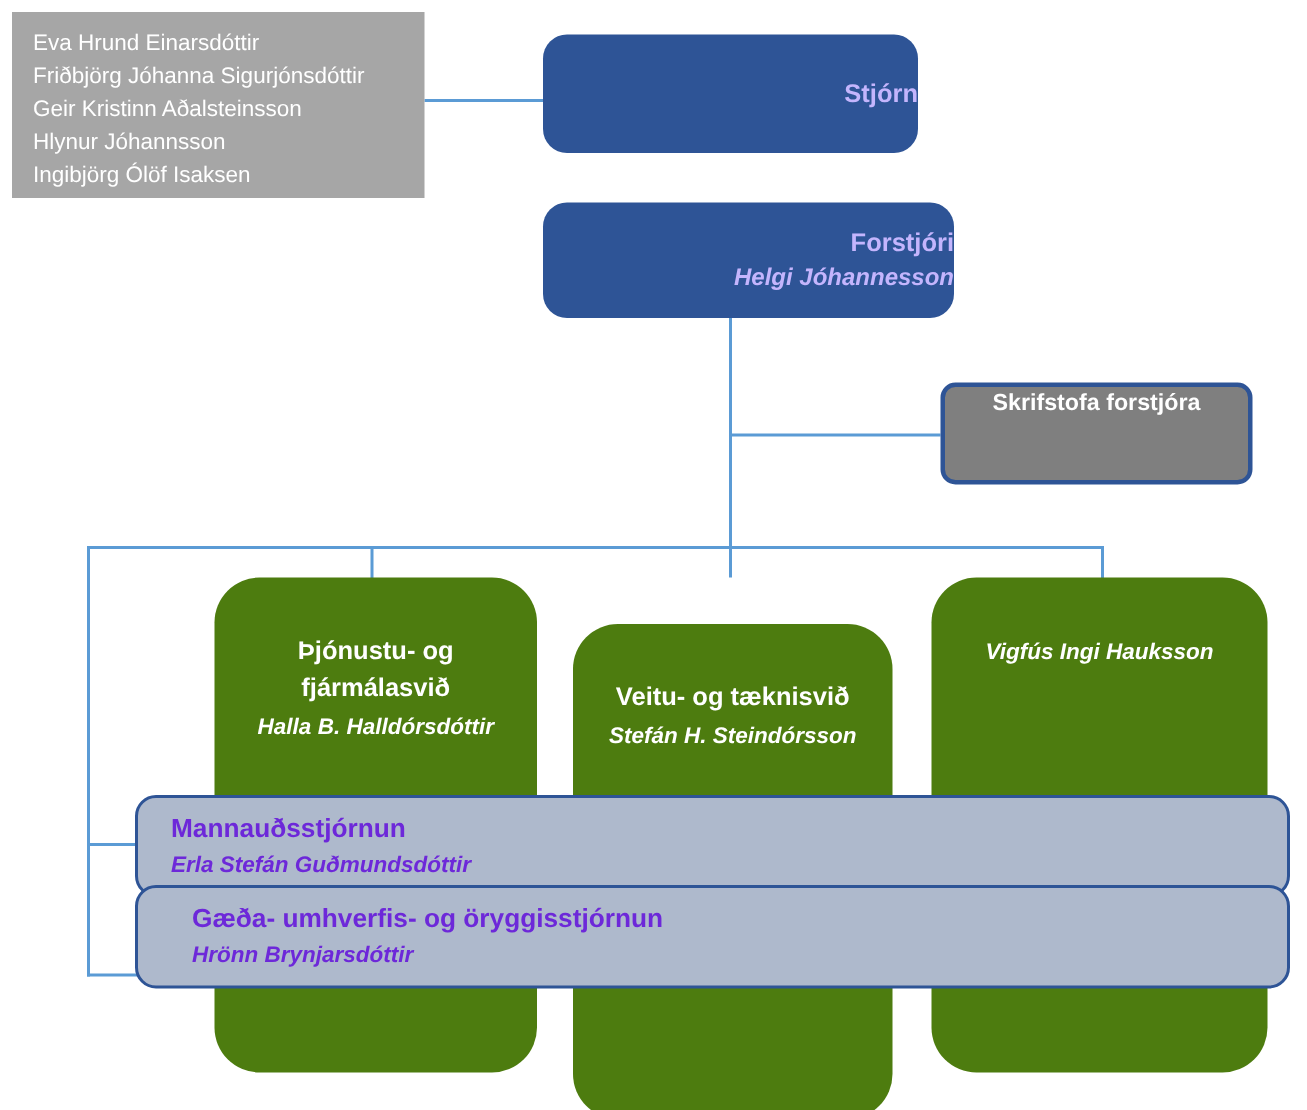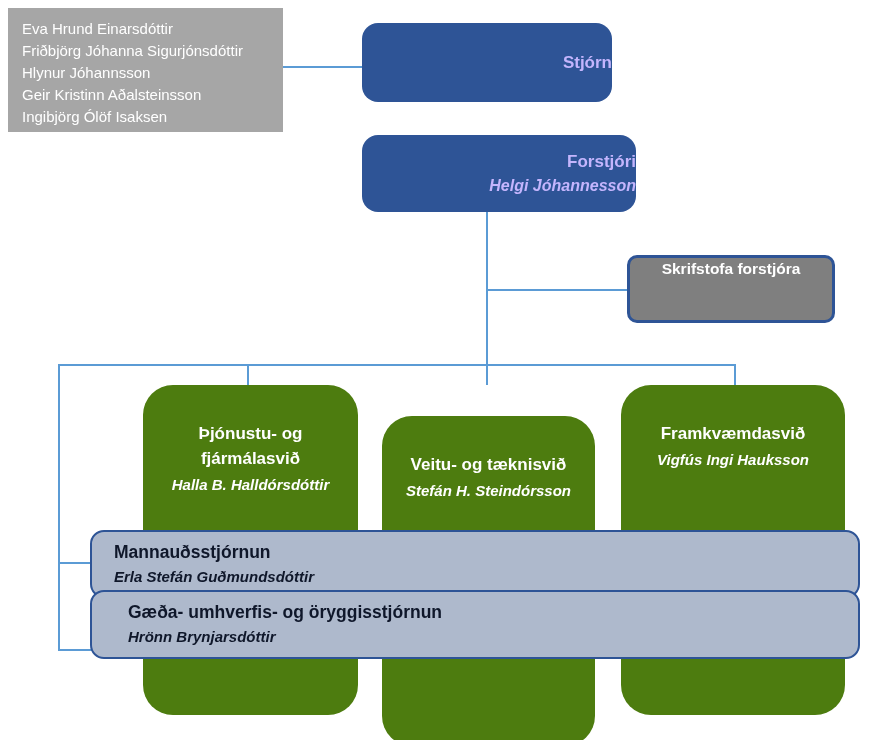--- a/index.html
+++ b/index.html
@@ -92,21 +92,21 @@
   .division .node-name  { font-size: 15px; line-height: 24px; margin-top: 2px; }
 
   .cross-bar {
     position: absolute;
     left: 90px;
     width: 770px;
     background: #AEB9CC;
     border: 2px solid #2E5496;
     border-radius: 14px;
     box-sizing: border-box;
-    color: #0f172a;
+    color: #6d28d9;
     padding: 8px 0 0 22px;
     z-index: 3;
   }
   .cross-bar-1 { top: 530px; height: 68px; }
   .cross-bar-2 { top: 590px; height: 69px; padding-left: 36px; }
   .cross-bar .bar-title { font-weight: bold; font-size: 17.5px; line-height: 25px; }
   .cross-bar .bar-name  { font-weight: bold; font-style: italic; font-size: 15px; line-height: 23px; }
 </style>
 </head>
 <body>
@@ -119,22 +119,22 @@
   <div class="line h" style="left:58px;  top:364px; width:678px;"></div>
   <div class="line v" style="left:58px;  top:364px; height:287px;"></div>
   <div class="line v" style="left:247px; top:364px; height:22px;"></div>
   <div class="line v" style="left:734px; top:364px; height:22px;"></div>
   <div class="line h" style="left:58px;  top:562px; width:34px;"></div>
   <div class="line h" style="left:58px;  top:649px; width:34px;"></div>
 
   <div class="members-box">
     <div>Eva Hrund Einarsdóttir</div>
     <div>Friðbjörg Jóhanna Sigurjónsdóttir</div>
+    <div>Geir Kristinn Aðalsteinsson</div>
     <div>Hlynur Jóhannsson</div>
-    <div>Geir Kristinn Aðalsteinsson</div>
     <div>Ingibjörg Ólöf Isaksen</div>
   </div>
 
   <div class="blue-node board-box">
     <div class="node-title">Stjórn</div>
   </div>
 
   <div class="blue-node ceo-box">
     <div class="node-title">Forstjóri</div>
     <div class="node-name">Helgi Jóhannesson</div>
@@ -146,21 +146,20 @@
 
   <div class="division division-1">
     <div class="node-title">Þjónustu- og fjármálasvið</div>
     <div class="node-name">Halla B. Halldórsdóttir</div>
   </div>
   <div class="division division-2">
     <div class="node-title">Veitu- og tæknisvið</div>
     <div class="node-name">Stefán H. Steindórsson</div>
   </div>
   <div class="division division-3">
-    <div class="node-title">Framkvæmdasvið</div>
     <div class="node-name">Vigfús Ingi Hauksson</div>
   </div>
 
   <div class="cross-bar cross-bar-1">
     <div class="bar-title">Mannauðsstjórnun</div>
     <div class="bar-name">Erla Stefán Guðmundsdóttir</div>
   </div>
   <div class="cross-bar cross-bar-2">
     <div class="bar-title">Gæða- umhverfis- og öryggisstjórnun</div>
     <div class="bar-name">Hrönn Brynjarsdóttir</div>

